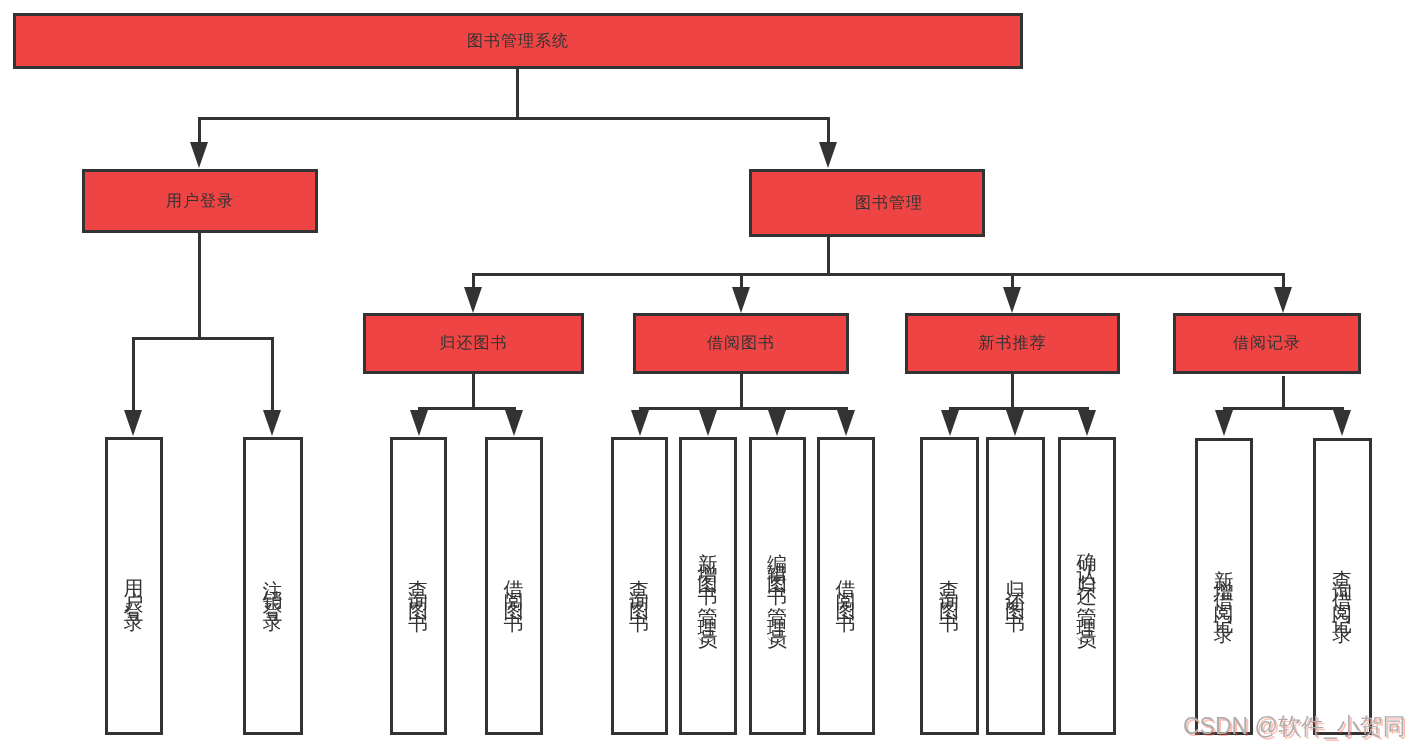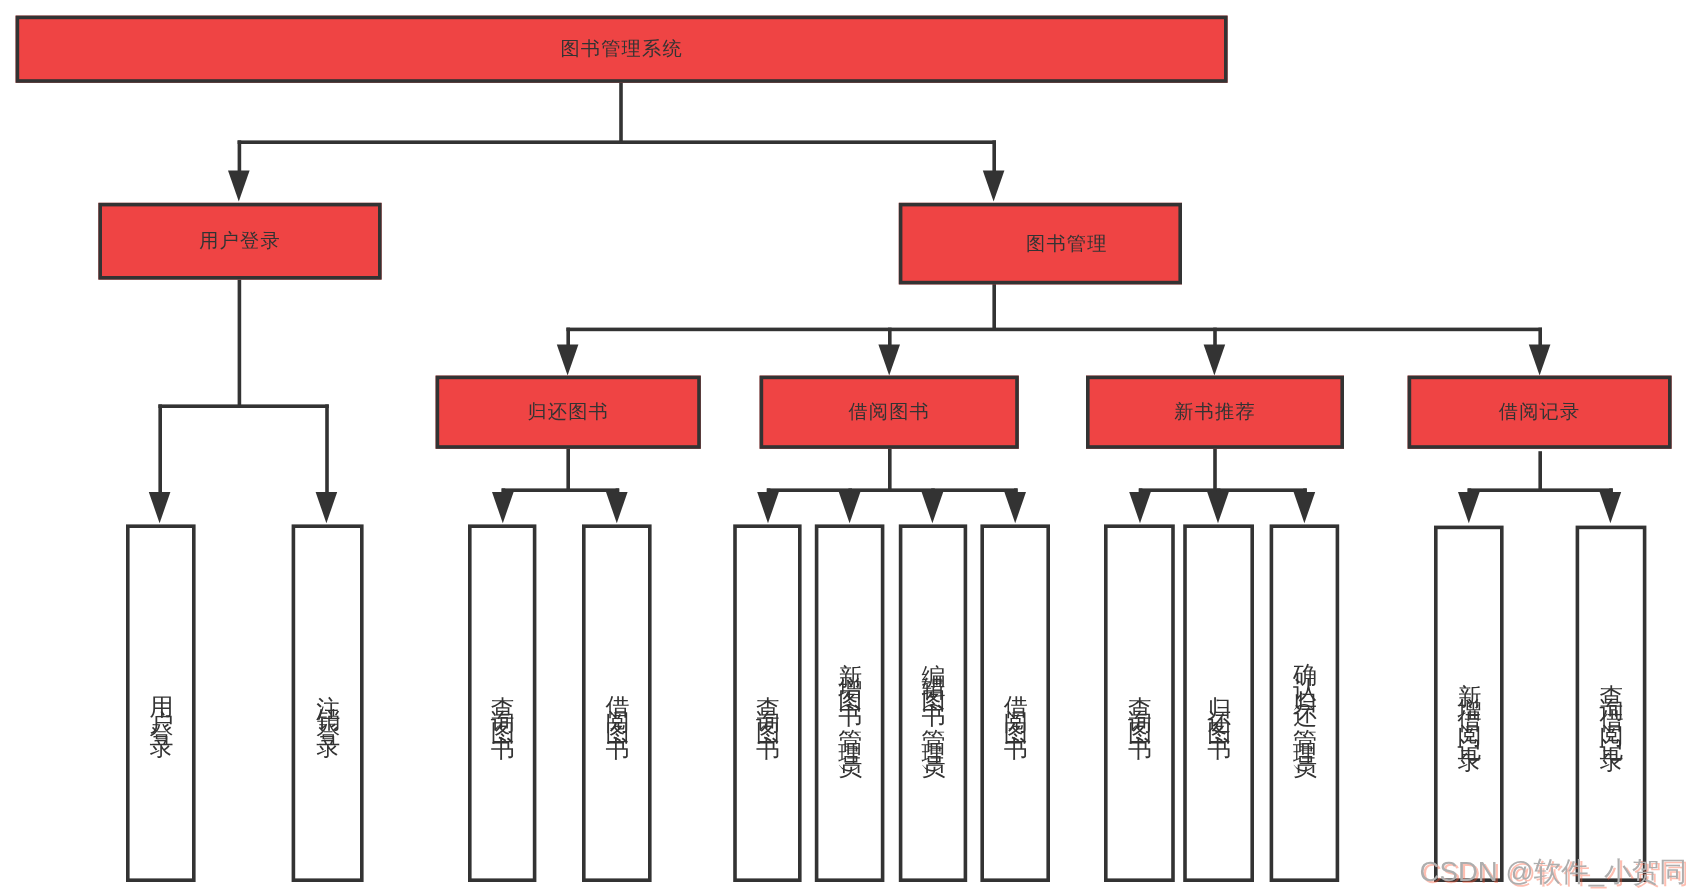--- a/index.html
+++ b/index.html
@@ -49,21 +49,21 @@
 <div class="node" style="left:82px;top:169px;width:236px;height:64px;">用户登录</div>
 
 <div class="node" style="left:749px;top:169px;width:236px;height:68px;padding-left:44px;">图书管理</div>
 
 <div class="node" style="left:363px;top:313px;width:221px;height:61px;">归还图书</div>
 
 <div class="node" style="left:633px;top:313px;width:216px;height:61px;">借阅图书</div>
 
 <div class="node" style="left:905px;top:313px;width:215px;height:61px;">新书推荐</div>
 
-<div class="node" style="left:1173px;top:313px;width:220px;height:61px;">借阅记录</div>
+<div class="node" style="left:1173px;top:313px;width:188px;height:61px;">借阅记录</div>
 
 <div class="leaf" style="left:105px;top:437px;width:58px;height:298px;">
   <span class="vtext">用户登录</span>
 </div>
 <div class="leaf" style="left:243px;top:437px;width:60px;height:298px;">
   <span class="vtext">注销登录</span>
 </div>
 
 <div class="leaf" style="left:390px;top:437px;width:57px;height:298px;">
   <span class="vtext">查询图书</span>

